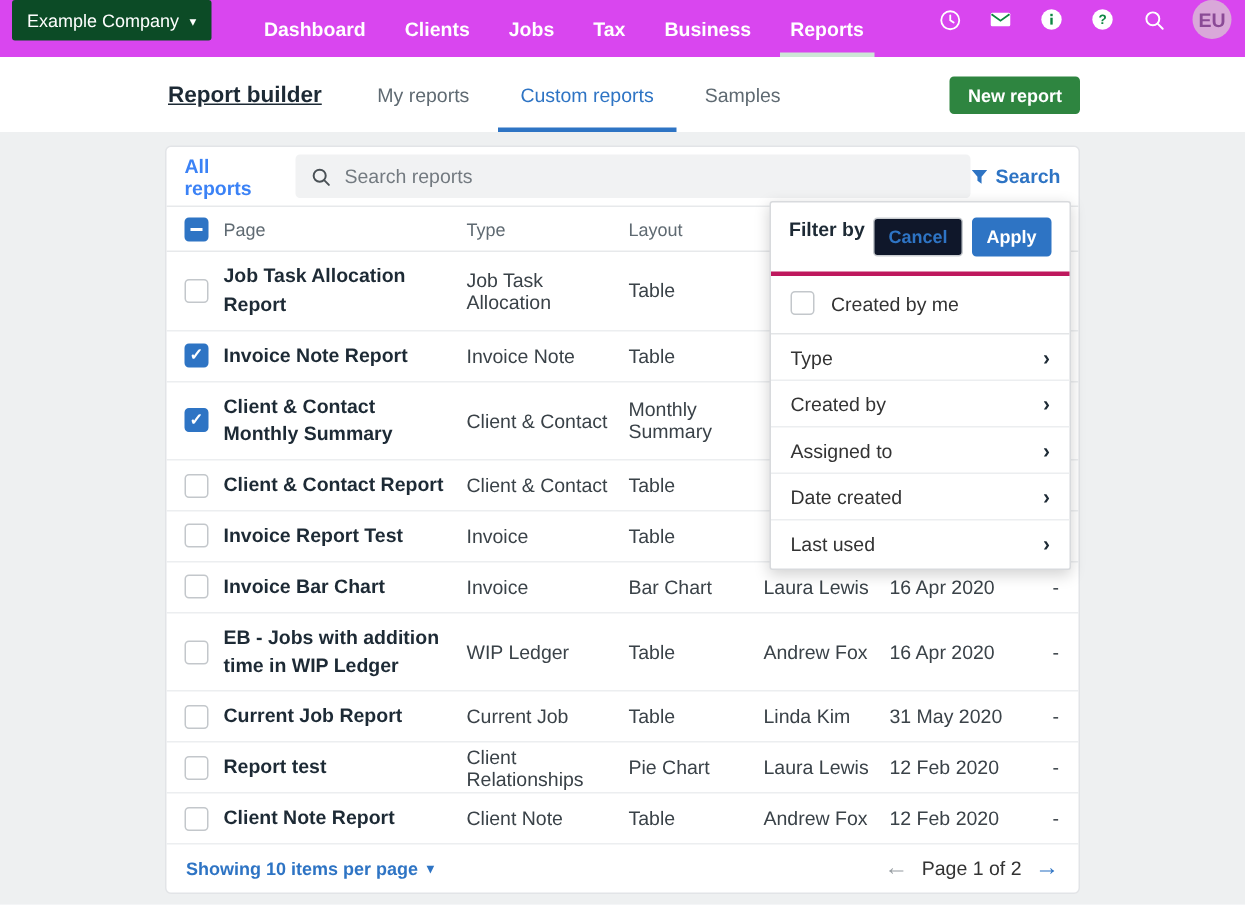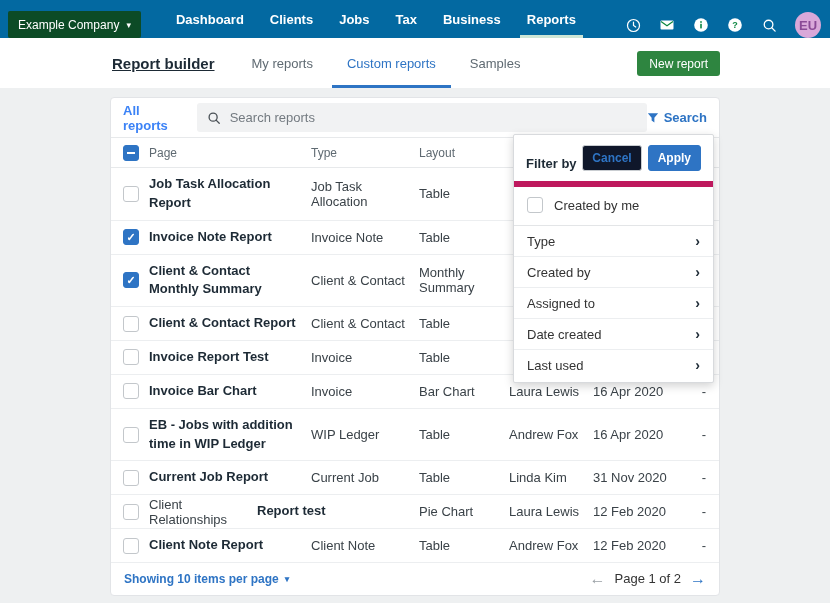--- a/index.html
+++ b/index.html
@@ -1,38 +1,38 @@
 <!DOCTYPE html>
 <html><head>
 <meta charset="utf-8">
 <style>
   * { margin:0; padding:0; box-sizing:border-box; }
   html,body { width:830px; height:603px; }
   body { font-family:"Liberation Sans", sans-serif; background:#eef0f1; position:relative; overflow:hidden; }
   .page { position:absolute; inset:0; width:830px; height:603px; background:#eef0f1; }
 
   
-  .topnav { position:absolute; top:0; left:0; right:0; height:38px; background:#0369a1; display:flex; align-items:flex-end; }
+  .topnav { position:absolute; top:0; left:0; right:0; height:38px; background:#d946ef; display:flex; align-items:flex-start; }
   .company { margin-left:8px; background:#0c4b26; border-radius:2px; height:27px; display:flex; align-items:center; padding:0 10px; color:#fff; font-size:12px; gap:7px; cursor:pointer; }
   .company .caret { font-size:9px; color:#fff; }
   .nav-items { display:flex; margin-left:22px; height:100%; align-items:stretch; }
   .nav-item { color:#fff; font-weight:bold; font-size:13px; margin:0 13px; position:relative; display:flex; align-items:center; cursor:pointer; }
   .nav-item.active::after { content:""; position:absolute; left:-7px; right:-7px; bottom:0; height:3px; background:#cde6d6; }
   .nav-right { margin-left:auto; display:flex; align-items:center; gap:18px; margin-right:9px; }
   .nav-icon { width:16px; height:16px; display:flex; align-items:center; justify-content:center; cursor:pointer; }
   .avatar { width:26px; height:26px; border-radius:50%; background:#d9a8d9; color:#8a4a96; font-size:13px; font-weight:bold; display:flex; align-items:center; justify-content:center; cursor:pointer; }
 
   
   .subheader { position:absolute; top:38px; left:0; right:0; height:50px; background:#fff; display:flex; align-items:stretch; }
   .page-title { margin-left:112px; font-size:15px; font-weight:bold; color:#1d2a35; align-self:center;text-decoration:underline; }
   .tabs { display:flex; margin-left:20px; }
   .tab { font-size:13px; color:#5f6a72; display:flex; align-items:center; padding:0 17px; position:relative; cursor:pointer; }
   .tab.active { color:#2e74c4; }
   .tab.active::after { content:""; position:absolute; left:2px; right:2px; bottom:0; height:3px; background:#2e74c4; }
-  .new-report { position:absolute; right:110px; top:13px; height:25px; background:#2e8540; color:#fff; font-weight:normal; font-size:12px; border:none; border-radius:3px; padding:0 12px; cursor:pointer; }
+  .new-report { position:absolute; right:110px; top:13px; height:25px; background:#2e8540; color:#fff; font-weight:bold; font-size:12px; border:none; border-radius:3px; padding:0 12px; cursor:pointer; }
 
   
   .card { position:absolute; left:110px; top:97px; width:610px; background:#fff; border:1px solid #e2e4e7; border-radius:4px; }
   .toolbar { display:flex; align-items:center; height:40px; border-bottom:1px solid #e7e9eb; padding:0 12px; }
   .scope { font-weight:bold; font-size:13px; color:#3b82f6; }
   .searchbox { display:flex; align-items:center; background:#f1f2f3; border-radius:3px; height:29px; width:466px; padding:0 10px; gap:9px; margin-left:11px; }
   .searchbox input { border:none; background:transparent; outline:none; font-size:13px; color:#333; width:100%; }
   .searchbox input::placeholder { color:#737a80; }
   .filterbtn { margin-left:auto; color:#2e74c4; font-weight:bold; font-size:13px; display:flex; gap:5px; align-items:center; cursor:pointer; background:none; border:none; }
 
@@ -57,21 +57,21 @@
   .tfoot { display:flex; align-items:center; height:32px; padding:0 13px; }
   .showing { color:#2e74c4; font-weight:bold; font-size:12px; display:flex; align-items:center; gap:6px; cursor:pointer; background:none; border:none; }
   .showing .caret { font-size:9px; }
   .pagination { margin-left:auto; display:flex; align-items:center; gap:9px; font-size:13px; color:#333; }
   .pg-arrow { font-size:16px; background:none; border:none; cursor:pointer; line-height:1; }
   .pg-prev { color:#9aa0a5; }
   .pg-next { color:#2e74c4; }
 
   
   .filter-popup { position:absolute; top:36px; left:402px; width:201px; background:#fff; border:1px solid #d8dadd; border-radius:2px; box-shadow:0 3px 10px rgba(0,0,0,.18); z-index:10; }
-  .fp-header { display:flex; align-items:flex-end; padding:10px 12px; border-bottom:6px solid #be185d; }
+  .fp-header { display:flex; align-items:flex-start; padding:10px 12px; border-bottom:3px solid #be185d; }
   .fp-title { font-weight:bold; font-size:13px; color:#1d2a35; }
   .fp-buttons { margin-left:auto; display:flex; gap:6px; }
   .btn-sm { font-weight:bold; font-size:12px; border-radius:3px; padding:5px 9px; cursor:pointer; font-family:inherit; }
   .btn-cancel { background:#0f172a; border:1px solid #c9cdd1; color:#2e74c4; }
   .btn-apply  { background:#2e74c4; border:1px solid #2e74c4; color:#fff; }
   .fp-checkbox-row { display:flex; align-items:center; gap:11px; padding:10px 13px 12px; border-bottom:1px solid #e3e5e7; font-size:13px; color:#333; }
   .fp-item { display:flex; align-items:center; padding:7px 13px; font-size:13px; color:#333; border-bottom:1px solid #eceef0; cursor:pointer; }
   .fp-item:last-child { border-bottom:none; padding-bottom:9px; }
   .fp-chevron { margin-left:auto; font-weight:bold; color:#1d2a35; font-size:14px; }
 
@@ -261,29 +261,29 @@
     <div class="cell col-last">-</div>
   </div>
         <div class="trow">
     <div class="cell col-cb">
             <span class="cb"></span>
           </div>
     <div class="cell col-title">Current Job Report</div>
     <div class="cell col-type">Current Job</div>
     <div class="cell col-layout">Table</div>
     <div class="cell col-created">Linda Kim</div>
-    <div class="cell col-date">31 Nov 2020</div>
-    <div class="cell col-last">-</div>
-  </div>
-        <div class="trow">
-    <div class="cell col-cb">
-            <span class="cb"></span>
-          </div>
+    <div class="cell col-date">31 May 2020</div>
+    <div class="cell col-last">-</div>
+  </div>
+        <div class="trow">
+    <div class="cell col-cb">
+            <span class="cb"></span>
+          </div>
+    <div class="cell col-title">Report test</div>
     <div class="cell col-type">Client Relationships</div>
-    <div class="cell col-title">Report test</div>
     <div class="cell col-layout">Pie Chart</div>
     <div class="cell col-created">Laura Lewis</div>
     <div class="cell col-date">12 Feb 2020</div>
     <div class="cell col-last">-</div>
   </div>
         <div class="trow">
     <div class="cell col-cb">
             <span class="cb"></span>
           </div>
     <div class="cell col-title">Client Note Report</div>

